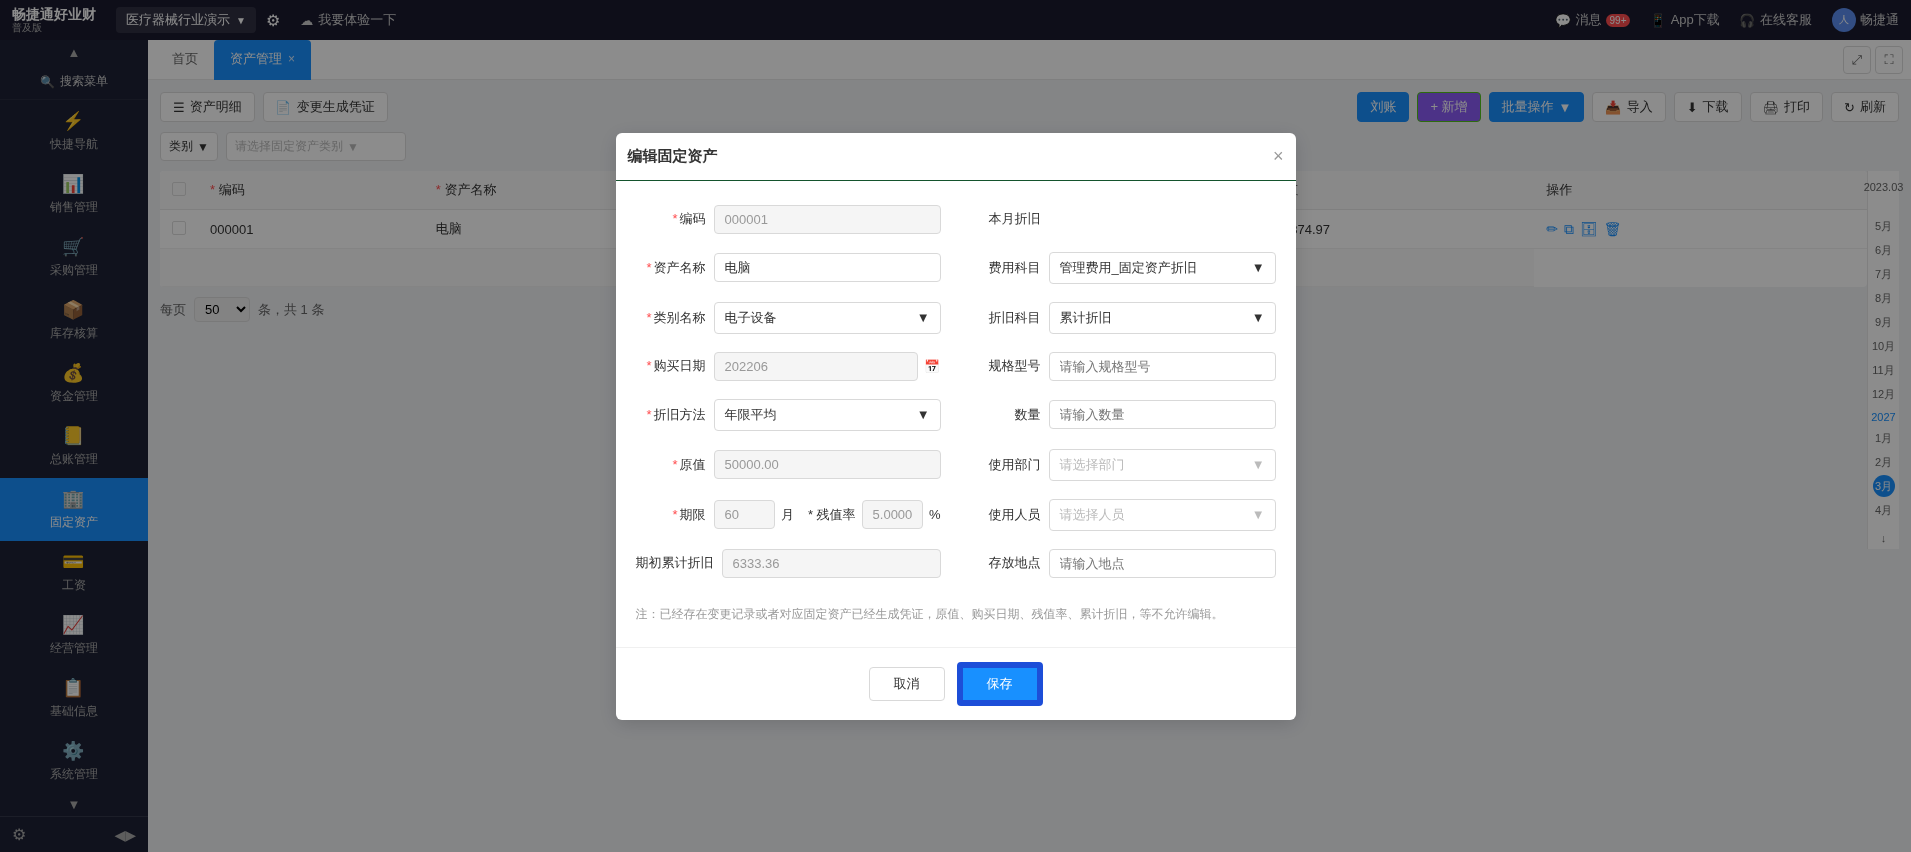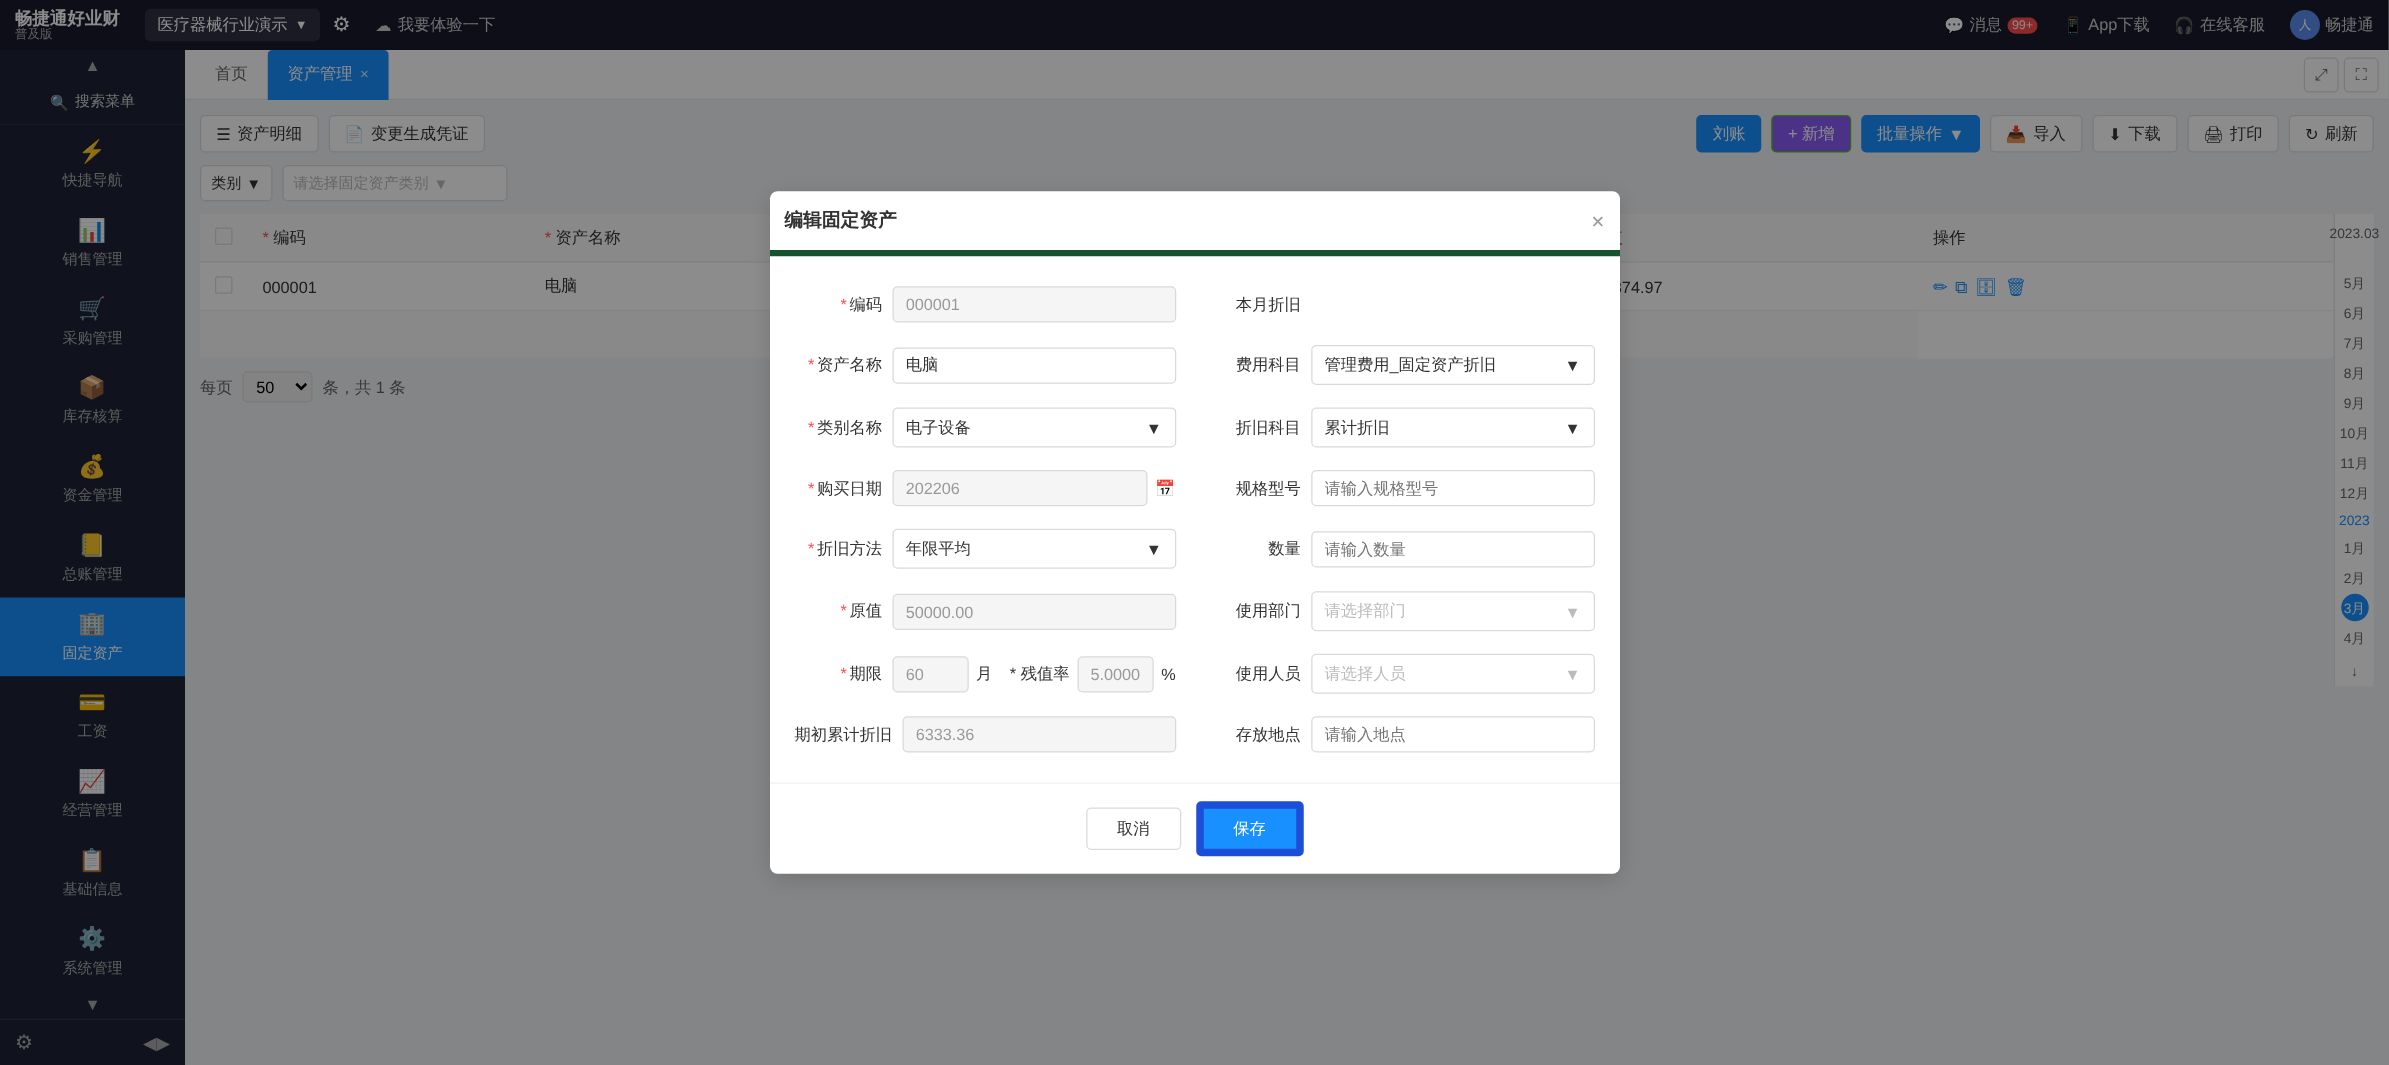--- a/index.html
+++ b/index.html
@@ -70,21 +70,21 @@
     .checkbox { width: 14px; height: 14px; border: 1px solid #ddd; border-radius: 2px; display: inline-block; }
     
     
     .calendar-strip { width: 32px; background: #fff; border-left: 1px solid #e8e8e8; display: flex; flex-direction: column; align-items: center; padding-top: 10px; gap: 2px; flex-shrink: 0; font-size: 11px; color: #666; }
     .cal-item { width: 28px; display: flex; align-items: center; justify-content: center; height: 22px; cursor: pointer; border-radius: 2px; }
     .cal-item.highlight { background: #1890ff; color: #fff; border-radius: 50%; width: 22px; height: 22px; }
     
     
     .overlay { position: fixed; top: 0; left: 0; width: 100%; height: 100%; background: rgba(0,0,0,0.45); z-index: 100; display: flex; align-items: center; justify-content: center; }
     .modal { background: #fff; border-radius: 6px; width: 680px; max-height: 700px; box-shadow: 0 4px 20px rgba(0,0,0,0.15); display: flex; flex-direction: column; overflow: hidden; }
-    .modal-header { display: flex; align-items: center; justify-content: space-between; padding: 14px 12px; border-bottom: 5px solid #14532d; }
+    .modal-header { display: flex; align-items: center; justify-content: space-between; padding: 14px 12px; border-bottom: 1px solid #14532d; }
     .modal-title { font-size: 15px; font-weight: 600; color: #333; }
     .modal-close { cursor: pointer; font-size: 18px; color: #999; line-height: 1; }
     .modal-body { padding: 24px 20px; flex: 1; overflow-y: auto; }
     .modal-footer { padding: 14px 20px; border-top: 1px solid #f0f0f0; display: flex; align-items: center; justify-content: center; gap: 12px; }
     
     
     .form-grid { display: grid; grid-template-columns: 1fr 1fr; gap: 18px 30px; }
     .form-item { display: flex; align-items: center; gap: 8px; }
     .form-label { font-size: 13px; color: #333; white-space: nowrap; min-width: 70px; text-align: right; flex-shrink: 0; }
     .form-label.required::before { content: '*'; color: #ff4d4f; margin-right: 2px; }
@@ -335,21 +335,21 @@
           <div class="calendar-strip">
             <div style="font-size:11px; color:#666; margin-bottom:20px;">2023.03</div>
             <div class="cal-item">5月</div>
             <div class="cal-item">6月</div>
             <div class="cal-item">7月</div>
             <div class="cal-item">8月</div>
             <div class="cal-item">9月</div>
             <div class="cal-item">10月</div>
             <div class="cal-item">11月</div>
             <div class="cal-item">12月</div>
-            <div style="font-size:11px; color:#1890ff; margin:4px 0 2px;">2023</div>
+            <div style="font-size:11px; color:#1890ff; margin:4px 0 2px;">2027</div>
             <div class="cal-item">1月</div>
             <div class="cal-item">2月</div>
             <div class="cal-item highlight">3月</div>
             <div class="cal-item">4月</div>
             <div class="cal-item" style="margin-top:4px;">↓</div>
           </div>
         </div>
       </div>
     </div>
   </div>
@@ -463,20 +463,23 @@
         <div class="form-item">
           <span class="form-label">期初累计折旧</span>
           <input class="form-input readonly" type="text" readonly="" value="6333.36" style="">
         </div>
 
         <div class="form-item">
           <span class="form-label">存放地点</span>
           <input class="form-input" type="text" placeholder="请输入地点" style="">
         </div>
 
+        <div class="form-note">
+          <span>注：已经存在变更记录或者对应固定资产已经生成凭证，原值、购买日期、残值率、累计折旧，等不允许编辑。</span>
+        </div>
       </div>
     </div>
     <div class="modal-footer">
       <button class="btn-cancel">取消</button>
       <button class="btn-save">保存</button>
     </div>
   </div>
 </div>
 
 </body></html>

